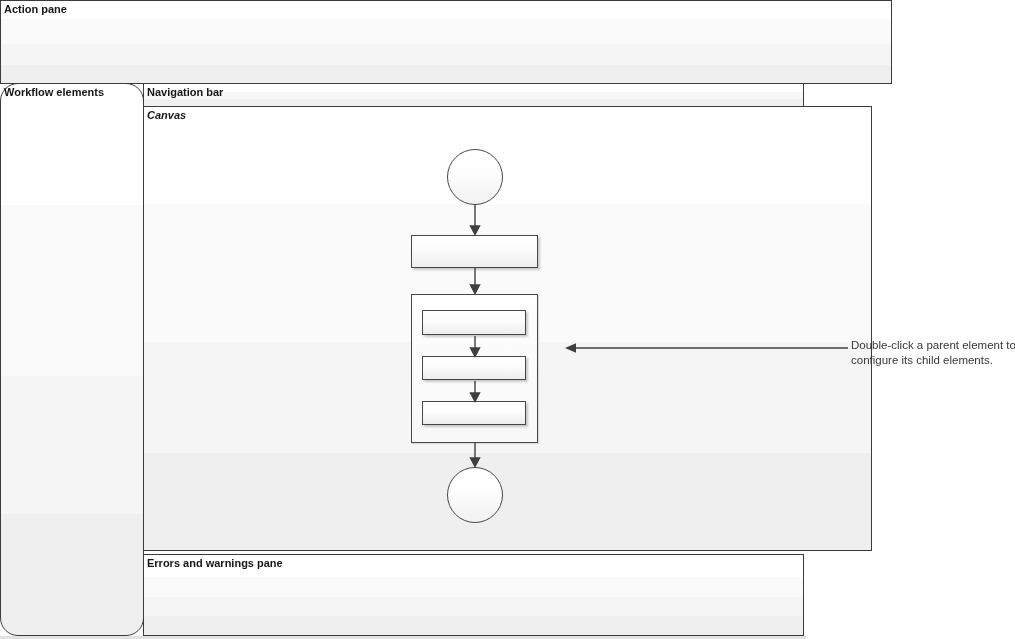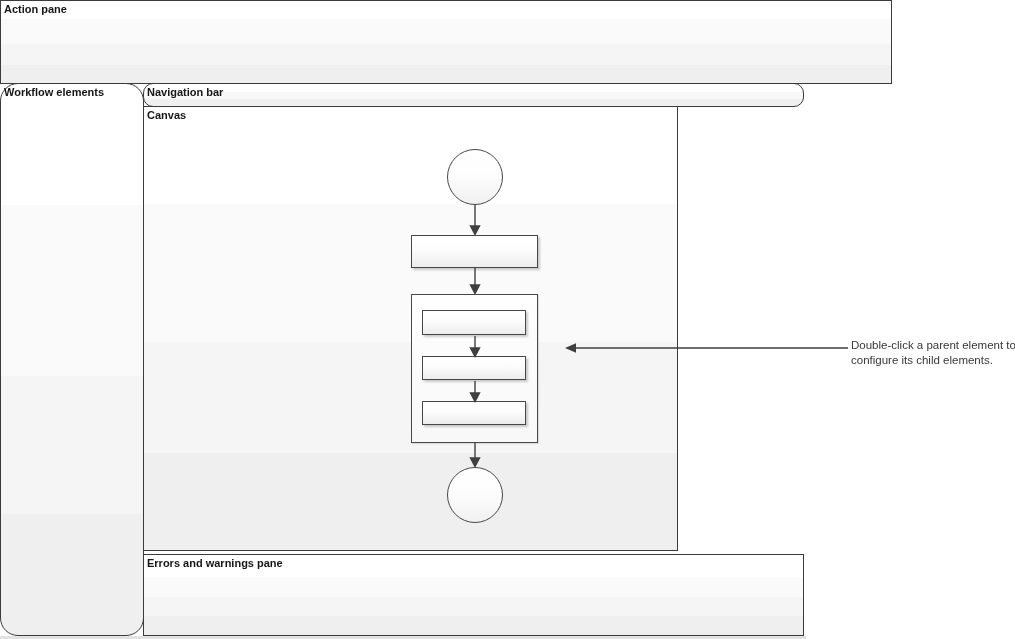--- a/index.html
+++ b/index.html
@@ -33,23 +33,22 @@
       #f0eff0 78%, #f0eff0 100%);
   }
   .action-pane{left:0;top:0;width:892px;height:84px;}
   .workflow-pane{left:0;top:83px;width:144px;height:553px;border-radius:18px;}
   .nav-pane{
     left:143px;top:83px;width:661px;height:24px;
     background:linear-gradient(to bottom,
       #ffffff 0%, #ffffff 35%,
       #f8f8f8 35%, #f8f8f8 70%,
       #f0f0f0 70%, #f0f0f0 100%);
-    border-radius:10px;
   }
-  .canvas-pane{left:143px;top:106px;width:535px;height:445px;}
+  .canvas-pane{left:143px;top:106px;width:729px;height:445px;font-style:italic;}
   .errors-pane{
     left:143px;top:554px;width:661px;height:82px;
     background:linear-gradient(to bottom,
       #ffffff 0%, #ffffff 28%,
       #fafafa 28%, #fafafa 52%,
       #f5f5f5 52%, #f5f5f5 76%,
       #f0eff0 76%, #f0eff0 100%);
   }
   .bottom-strip{
     position:absolute;left:0;top:636px;width:806px;height:3px;

